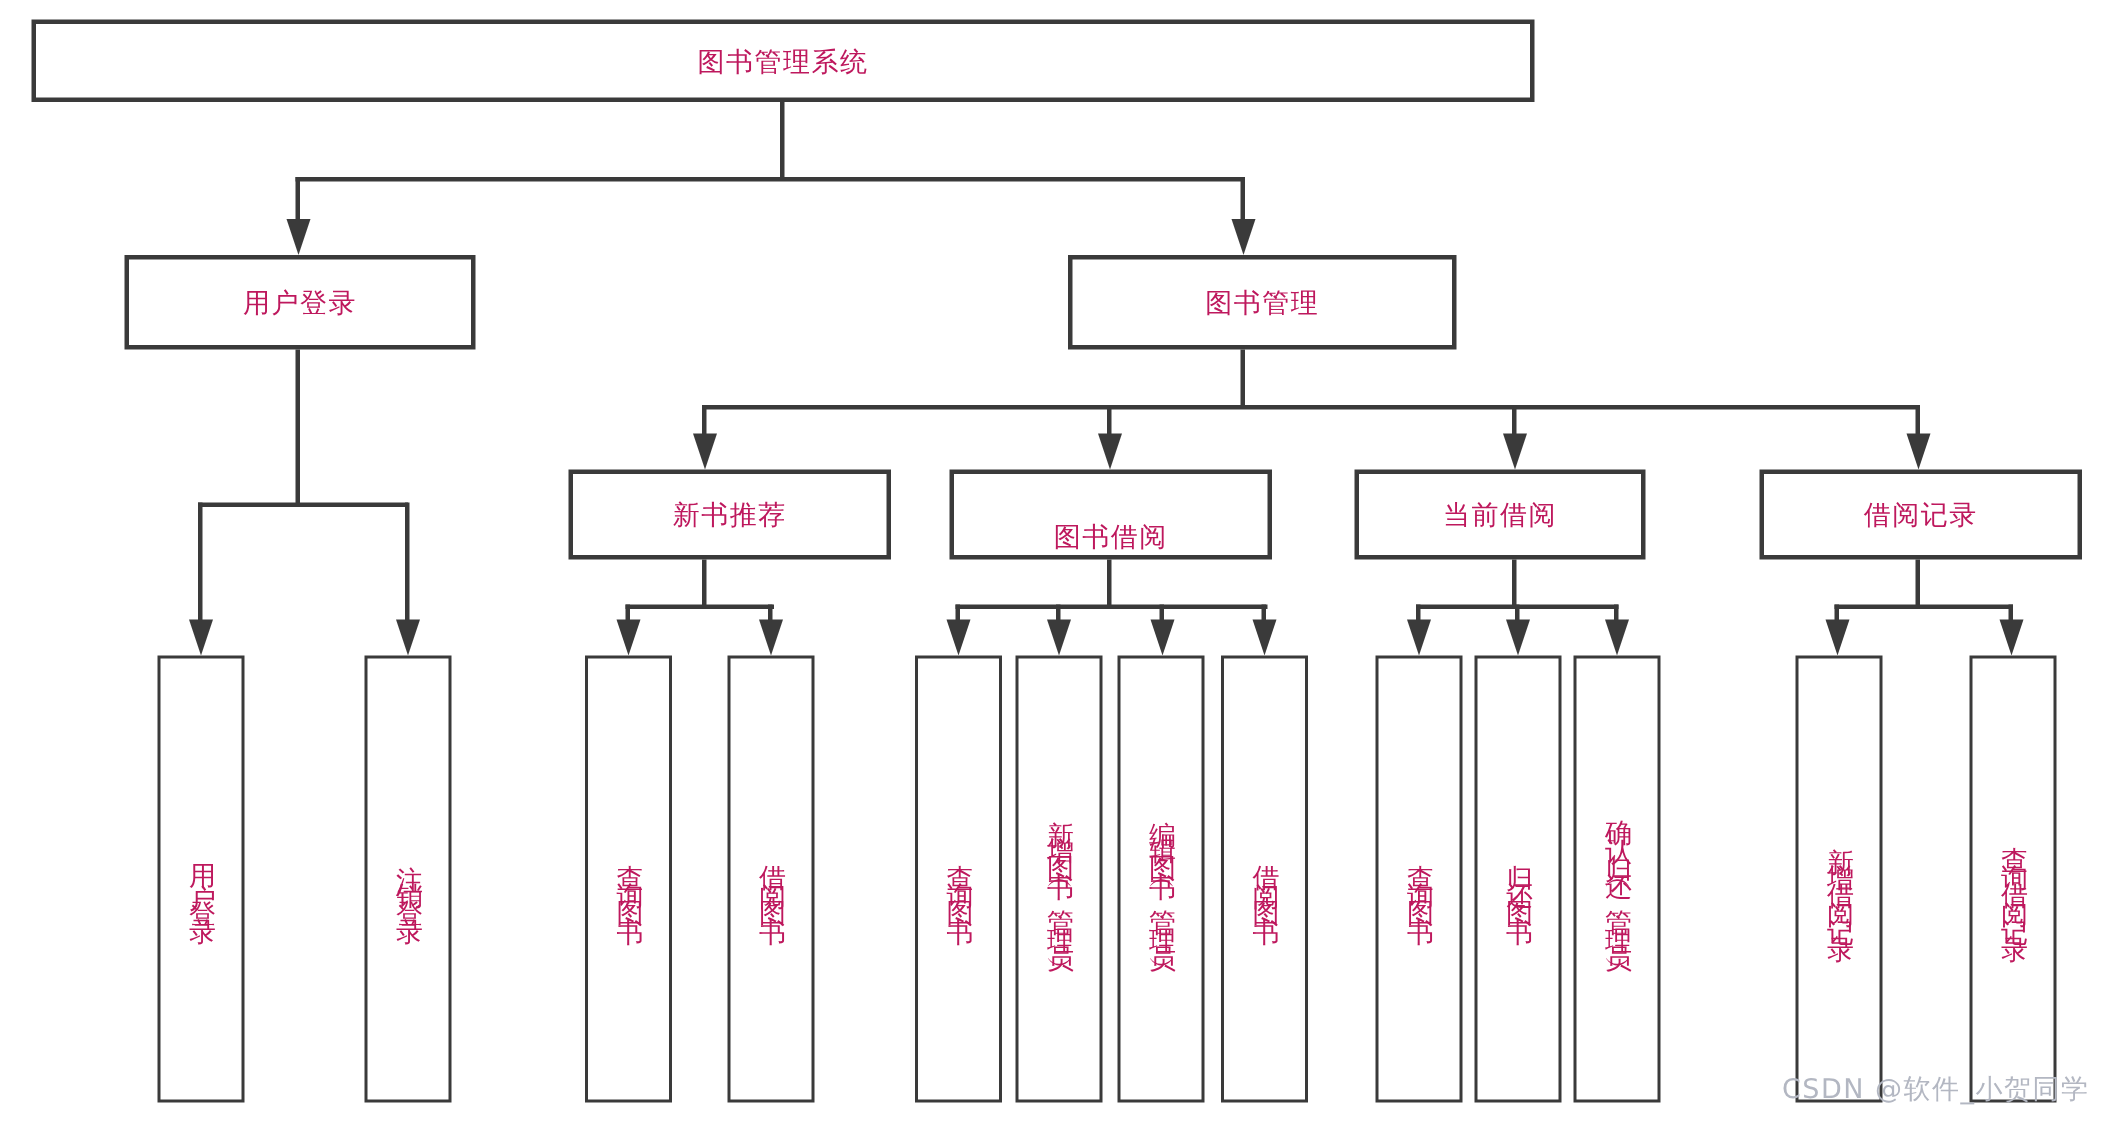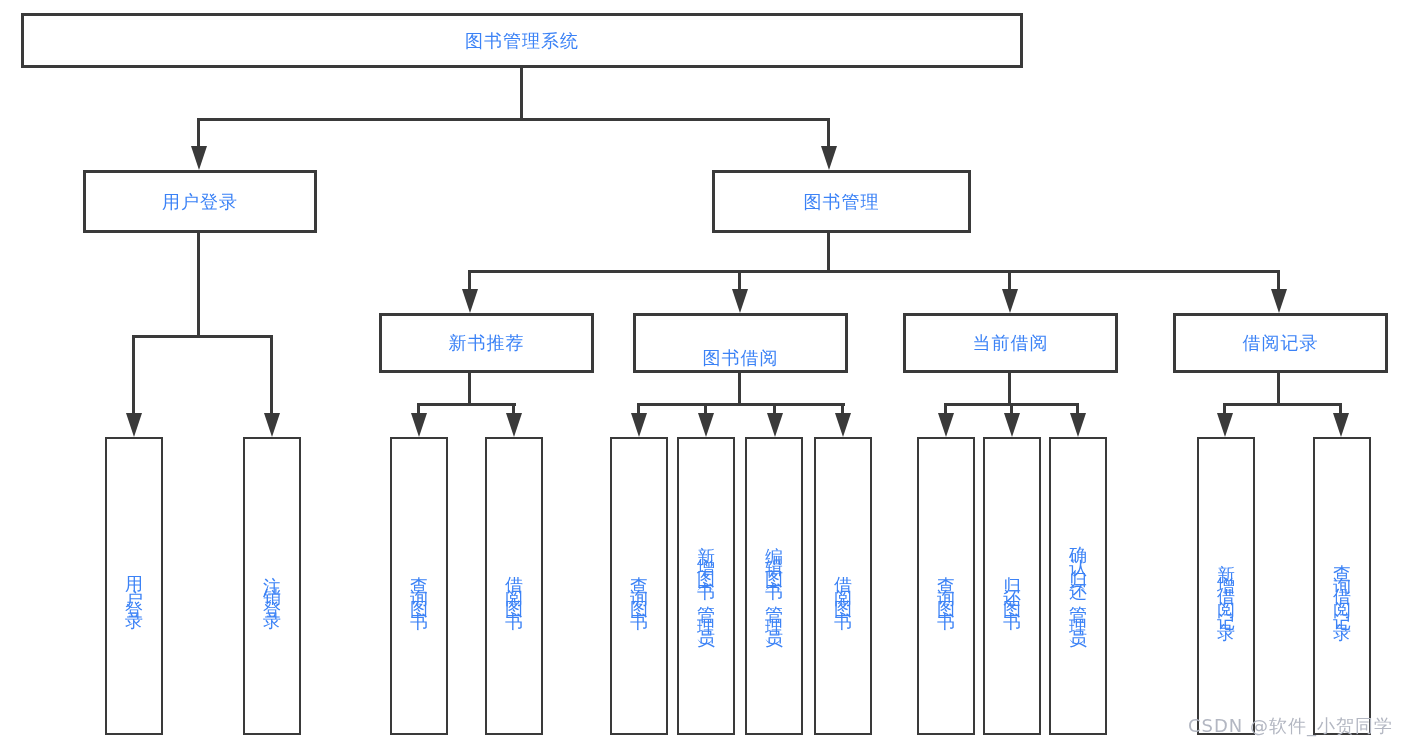--- a/index.html
+++ b/index.html
@@ -18,21 +18,21 @@
   }
   .box {
     position: absolute;
     box-sizing: border-box;
     border: 3px solid #3a3a3a;
     background: #ffffff;
     display: flex;
     align-items: center;
     justify-content: center;
     font-size: 18px;
-    color: #3b82f6;
+    color: #be185d;
     letter-spacing: 1px;
   }
   .leaf {
     width: 58px;
     top: 437px;
     height: 298px;
     border-width: 2.5px;
   }
   .vtext {
     writing-mode: vertical-rl;
@@ -109,21 +109,21 @@
   <div class="arrow" style="left:732px;  top:289px;"></div>
   <div class="arrow" style="left:1002px; top:289px;"></div>
   <div class="arrow" style="left:1271px; top:289px;"></div>
 
   <div class="box" style="left:363px; top:313px; width:215px; height:60px;margin-left:16px;">
     <span>新书推荐</span>
   </div>
   <div class="box" style="left:633px; top:313px; width:215px; height:60px;align-items:flex-end;">
     <span>图书借阅</span>
   </div>
-  <div class="box" style="left:903px; top:313px; width:215px; height:60px;">
+  <div class="box" style="left:903px; top:313px; width:194px; height:60px;">
     <span>当前借阅</span>
   </div>
   <div class="box" style="left:1173px; top:313px; width:215px; height:60px;">
     <span>借阅记录</span>
   </div>
 
   <div class="vline" style="left:468px; top:373px; height:32px;"></div>
   <div class="hline" style="left:417px; top:403px; width:99px;"></div>
   <div class="vline" style="left:417px; top:403px; height:14px;"></div>
   <div class="vline" style="left:512px; top:403px; height:14px;"></div>

